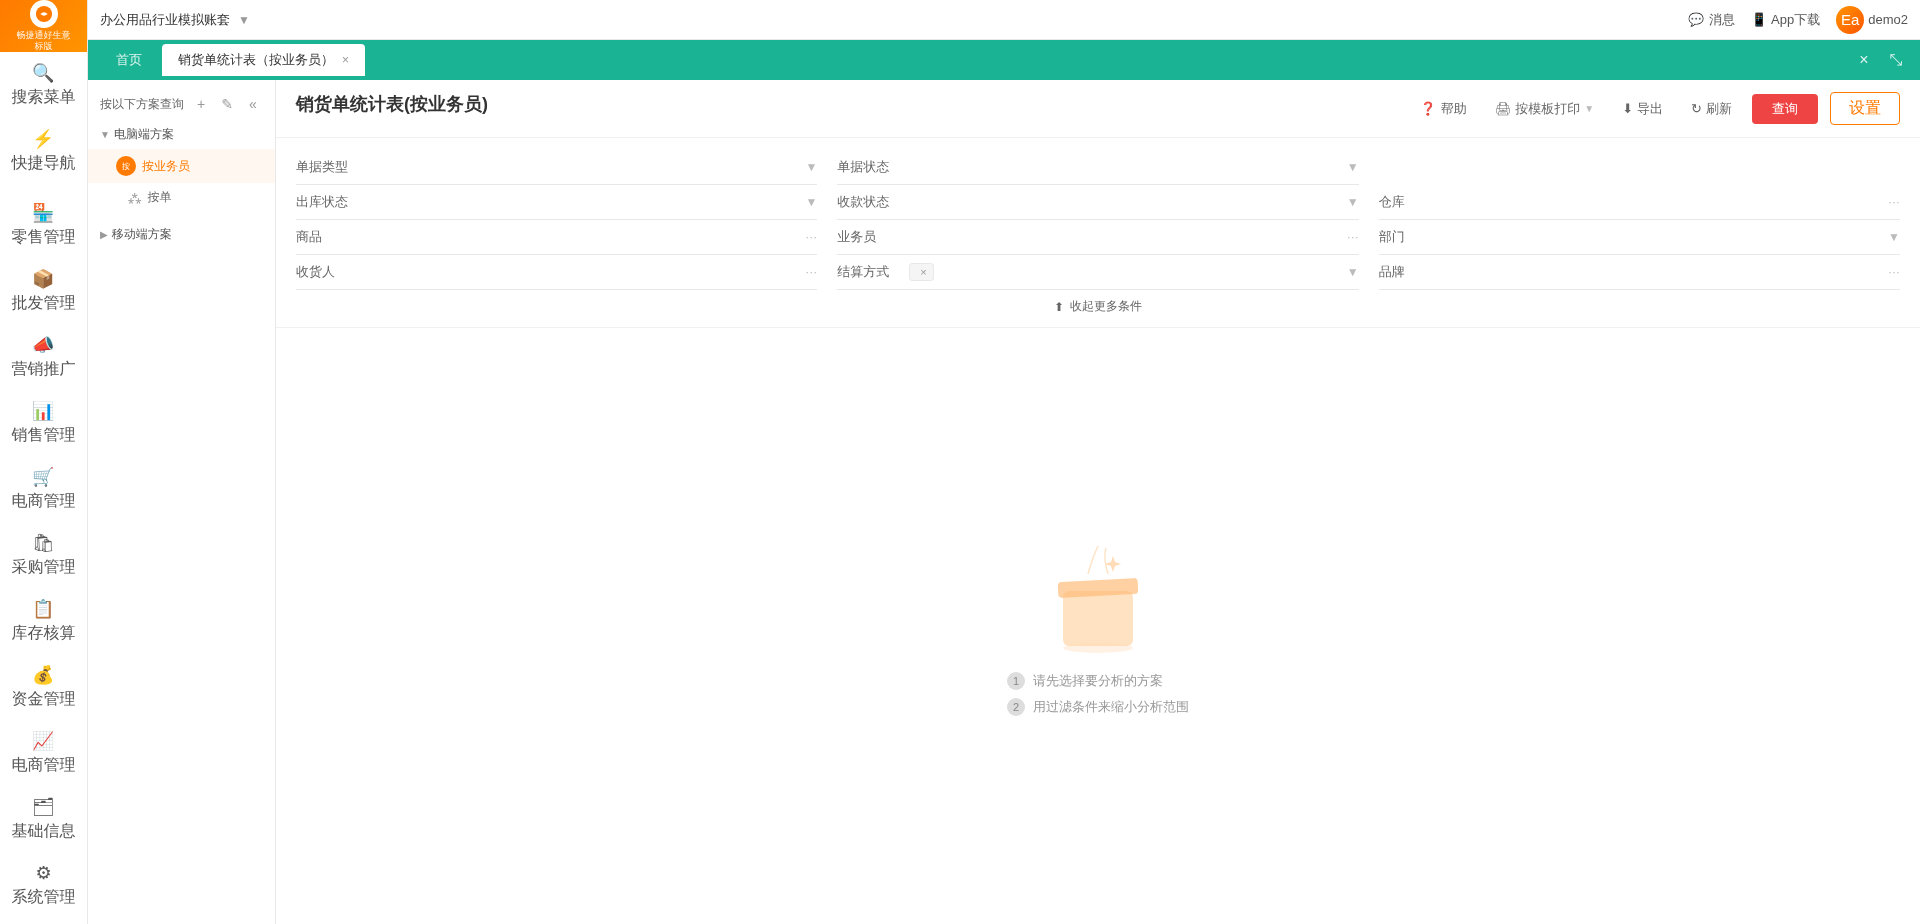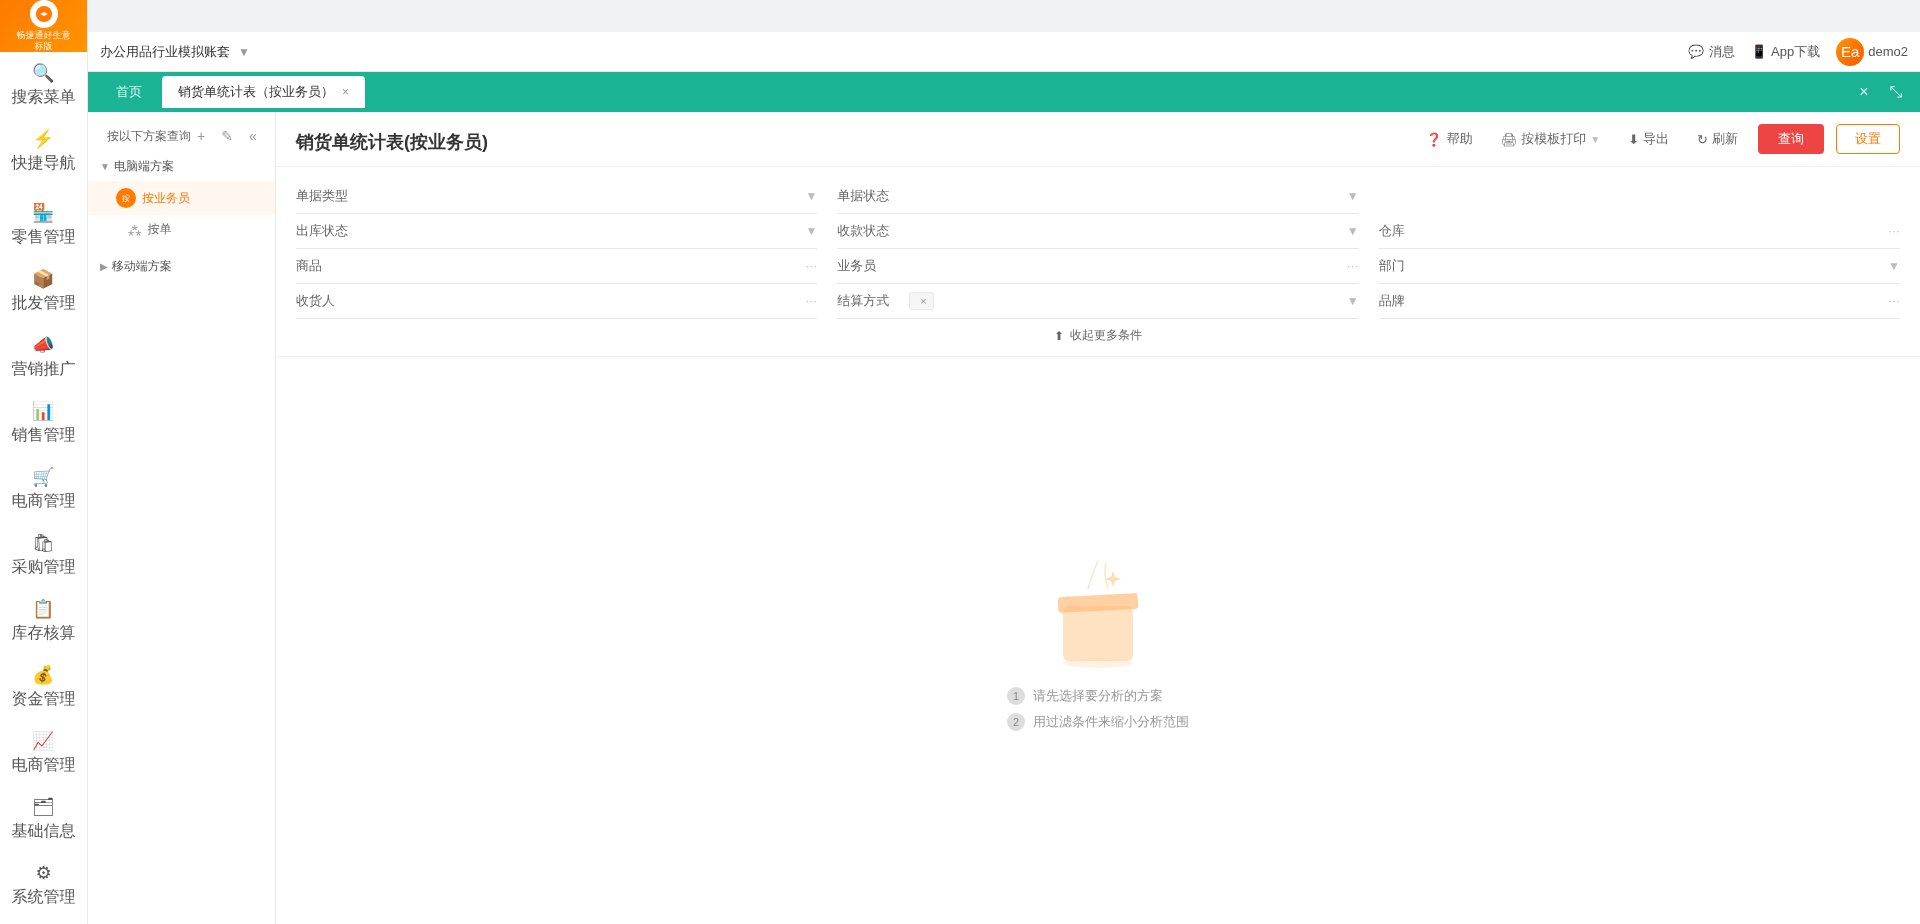--- a/index.html
+++ b/index.html
@@ -55,21 +55,20 @@
     .sidebar-item .s-icon { font-size: 18px; margin-bottom: 3px; }
     .sidebar-item .s-label { font-size: 16px; text-align: center; }
     .sidebar-divider { width: 60px; height: 1px; background: #f0f0f0; margin: 4px 0; }
 
     
     .main-area {
       flex: 1;
       display: flex;
       flex-direction: column;
       overflow: hidden;
-      margin-top: 32px;
     }
 
     
     .top-bar {
       height: 40px;
       background: #fff;
       display: flex;
       align-items: center;
       padding: 0 12px;
       border-bottom: 1px solid #e8e8e8;
@@ -169,21 +168,21 @@
       background: #fff;
       border-right: 1px solid #e8e8e8;
       display: flex;
       flex-direction: column;
       padding: 8px 0;
       flex-shrink: 0;
     }
     .left-panel-header {
       display: flex;
       align-items: center;
-      justify-content: flex-end;
+      justify-content: space-between;
       padding: 6px 12px;
       font-size: 12px;
       color: #666;
     }
     .left-panel-header-actions {
       display: flex;
       gap: 6px;
       align-items: center;
     }
     .left-panel-action-icon {
@@ -244,21 +243,21 @@
       display: flex;
       flex-direction: column;
       overflow: hidden;
       background: #fff;
     }
 
     
     .page-header {
       padding: 12px 20px;
       display: flex;
-      align-items: flex-end;
+      align-items: flex-start;
       justify-content: space-between;
       border-bottom: 1px solid #f0f0f0;
       background: #fff;
     }
     .page-title {
       font-size: 18px;
       font-weight: 600;
       color: #333;
     }
     .page-actions {
@@ -284,21 +283,21 @@
       border-radius: 4px;
       font-size: 13px;
       cursor: pointer;
     }
     .btn-secondary {
       background: white;
       color: #ff7a00;
       border: 1px solid #ff7a00;
       padding: 5px 18px;
       border-radius: 4px;
-      font-size: 13px;
+      font-size: 16px;
       cursor: pointer;
     }
 
     
     .filter-area {
       padding: 12px 20px;
       background: #fff;
       border-bottom: 1px solid #f0f0f0;
     }
     .filter-tag {

